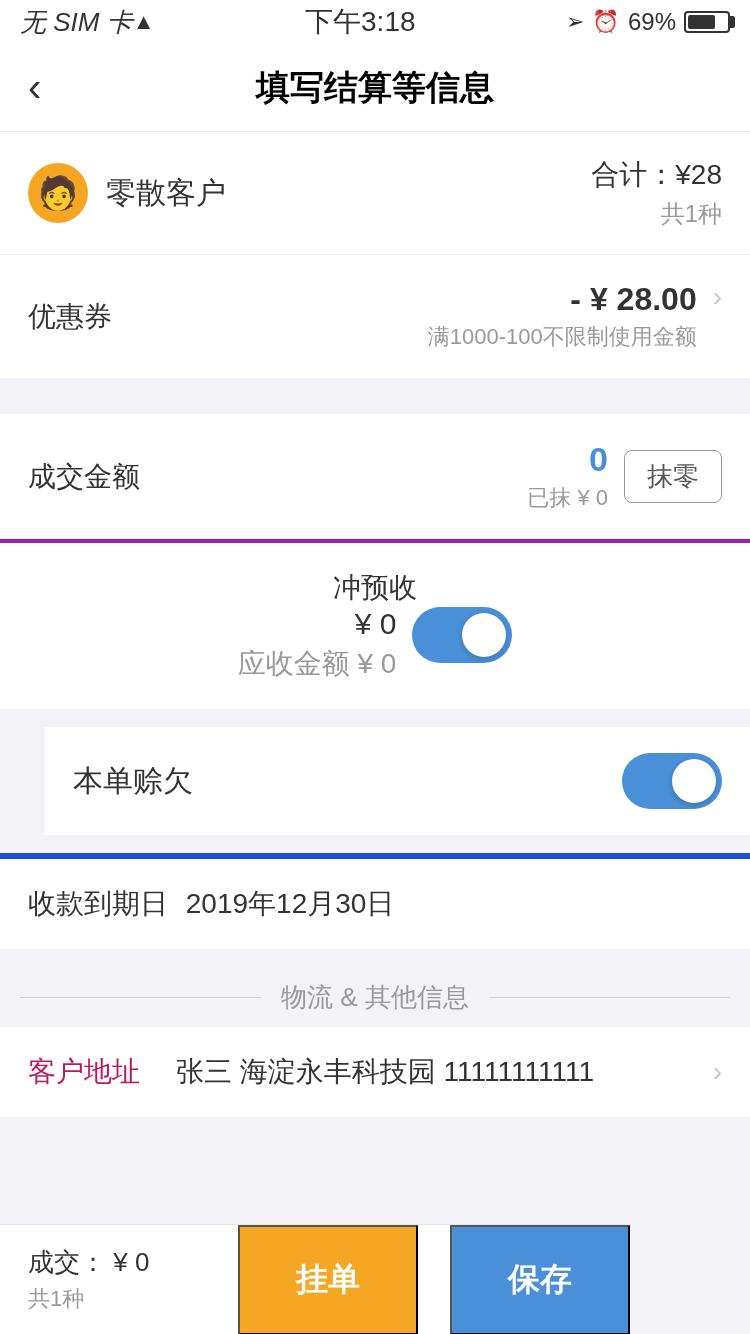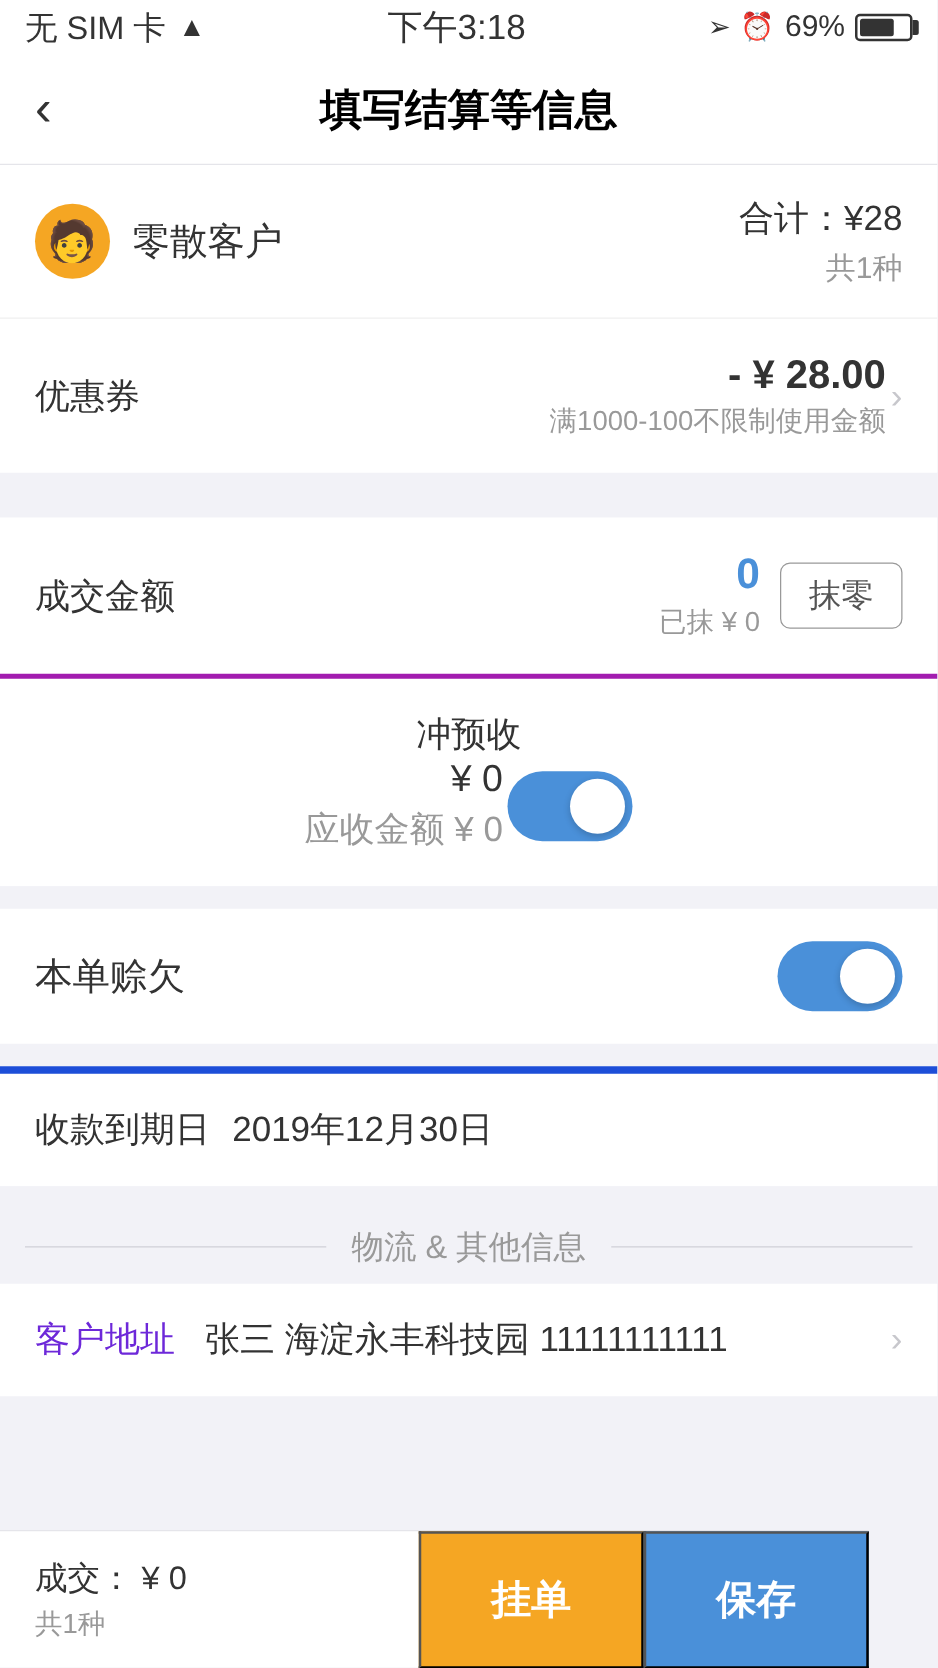--- a/index.html
+++ b/index.html
@@ -17,21 +17,21 @@
     .status-bar {
       background: #fff;
       height: 44px;
       display: flex;
       align-items: center;
       justify-content: space-between;
       padding: 0 20px;
       font-size: 26px;
       font-weight: 500;
     }
-    .status-left { display: flex; align-items: center; gap: 10px; }
+    .status-left { display: flex; align-items: center; gap: 0; font-style: italic; }
     .status-right { display: flex; align-items: center; gap: 8px; font-size: 24px; }
     .wifi-icon { font-size: 22px; }
     .battery-bar {
       width: 46px; height: 22px;
       border: 2px solid #333;
       border-radius: 4px;
       position: relative;
       display: inline-block;
     }
     .battery-bar::after {
@@ -134,22 +134,22 @@
       align-items: center;
       justify-content: space-between;
       border-top: 1px solid #f0f0f0;
     }
     .row-label {
       font-size: 28px;
       color: #333;
     }
     .row-right {
       display: flex;
-      align-items: center;
-      gap: 4px;
+      align-items: flex-start;
+      gap: 16px;
     }
     .row-value {
       text-align: right;
     }
     .discount-amount {
       font-size: 32px;
       font-weight: 600;
       color: #333;
     }
     .discount-desc {
@@ -252,20 +252,21 @@
     }
 
     
     .debt-section {
       background: #fff;
       margin-bottom: 18px;
       padding: 26px 28px;
       display: flex;
       align-items: center;
       justify-content: space-between;
+      margin-left: 45px;
     }
     .debt-label {
       font-size: 30px;
       color: #333;
     }
 
     
     .duedate-section {
       background: #fff;
       padding: 26px 28px;
@@ -299,41 +300,42 @@
     
     .address-section {
       background: #fff;
       padding: 26px 28px;
       display: flex;
       align-items: center;
       justify-content: space-between;
     }
     .address-label {
       font-size: 28px;
-      color: #6d28d9;
+      color: #be185d;
       flex-shrink: 0;
-      margin-right: 24px;
+      margin-right: 36px;
     }
     .address-value {
       font-size: 28px;
       color: #333;
       flex: 1;
     }
 
     
     .bottom-bar {
       position: fixed;
       bottom: 0;
       left: 0;
-      width: 695px;
+      width: 630px;
       height: 110px;
       background: #fff;
       display: flex;
       align-items: center;
       border-top: 1px solid #e5e5ea;
+      gap: 32px;
     }
     .bottom-info {
       flex: 1;
       padding: 0 28px;
     }
     .bottom-deal {
       font-size: 26px;
       color: #333;
     }
     .bottom-count {

